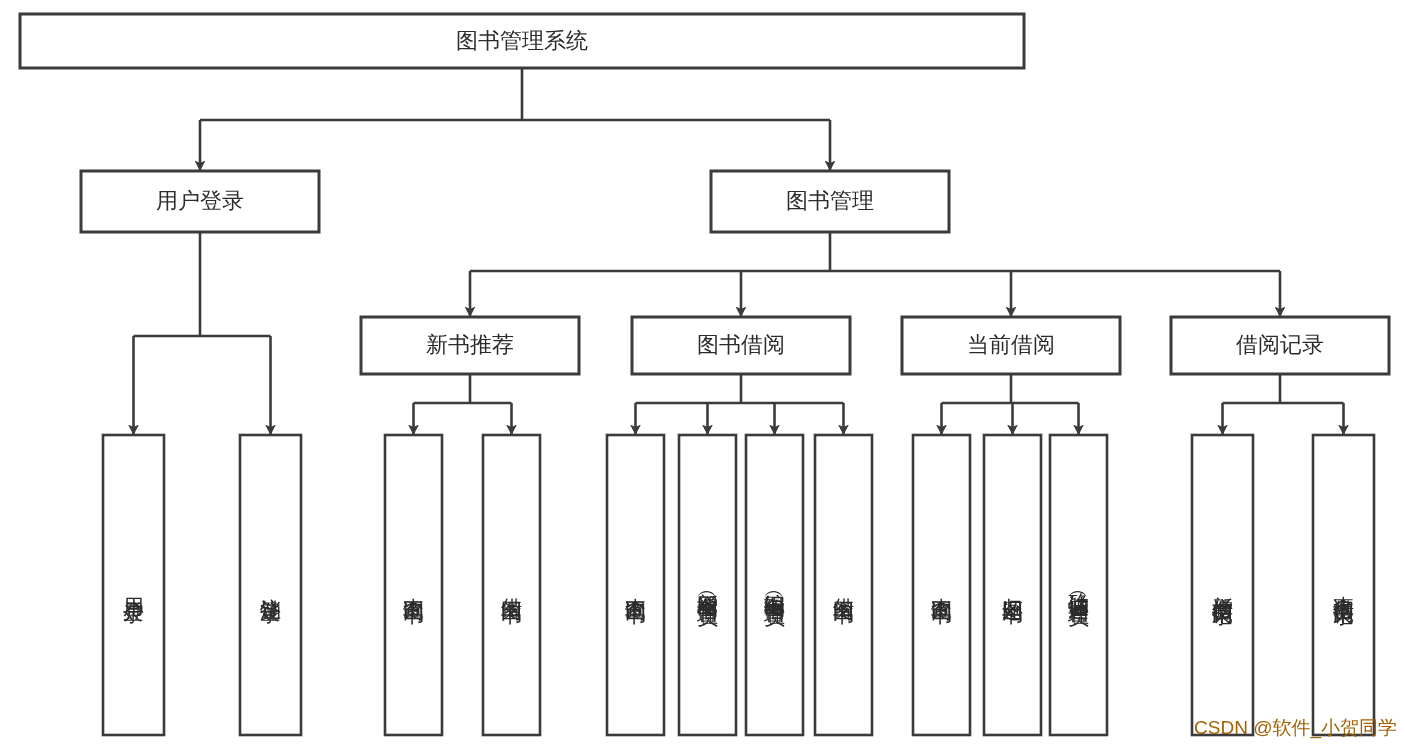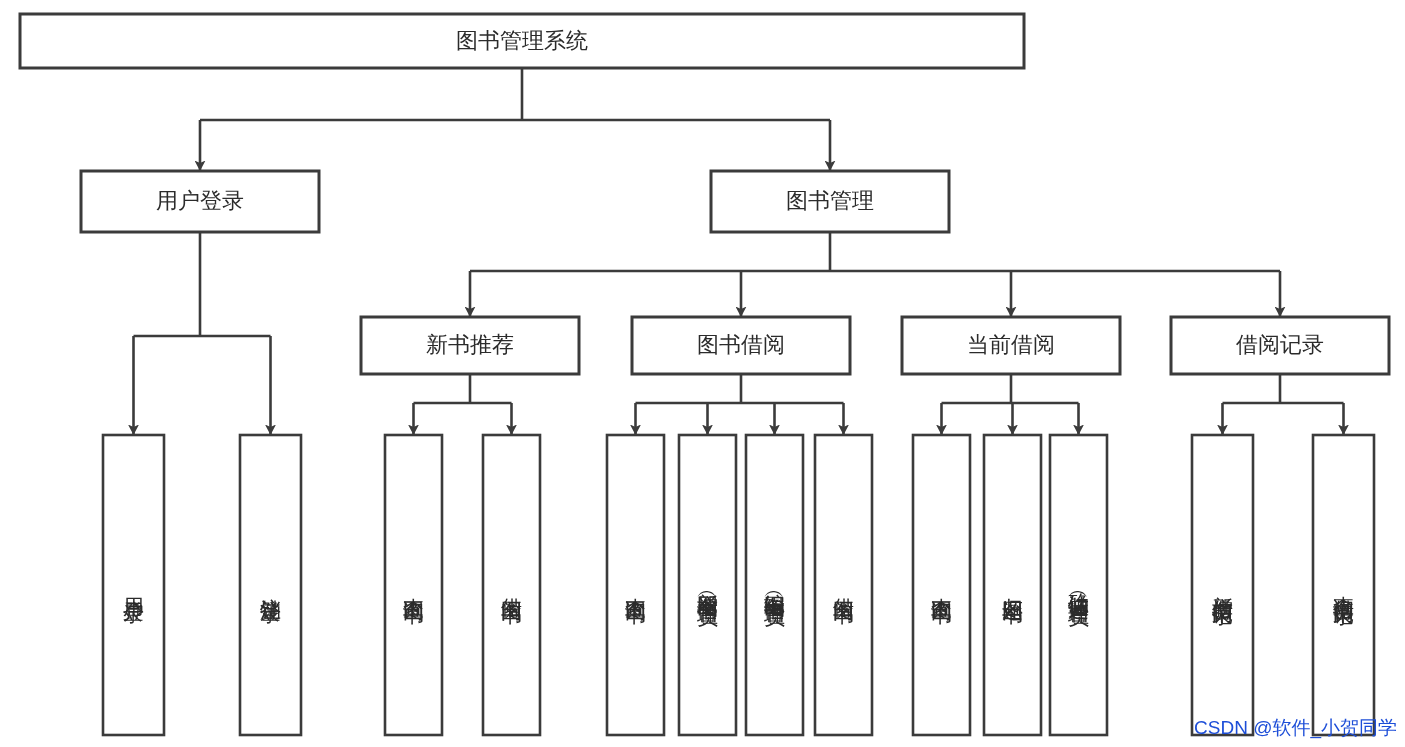--- a/index.html
+++ b/index.html
@@ -64,21 +64,21 @@
     text-align: center;
     white-space: nowrap;
     pointer-events: none;
   }
   .watermark {
     position: absolute;
     right: 8px;
     bottom: 6px;
     font-family: "Liberation Sans", "DejaVu Sans", sans-serif;
     font-size: 19px;
-    color: #1d4ed8;
+    color: #a16207;
     white-space: nowrap;
   }
 </style>
 </head>
 <body>
 
 <div id="canvas">
 
   <svg id="diagram" viewBox="0 0 1405 747">
     <defs>

